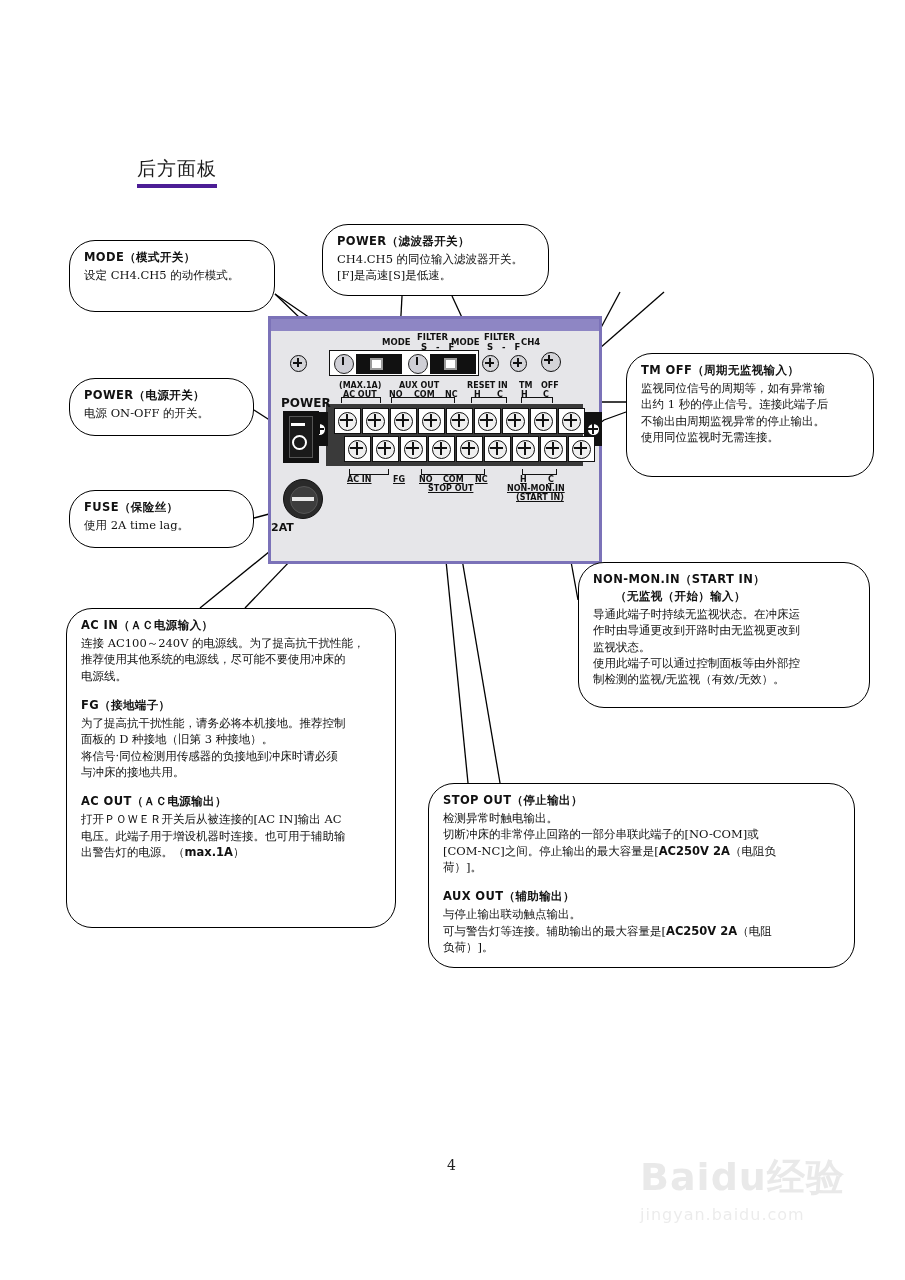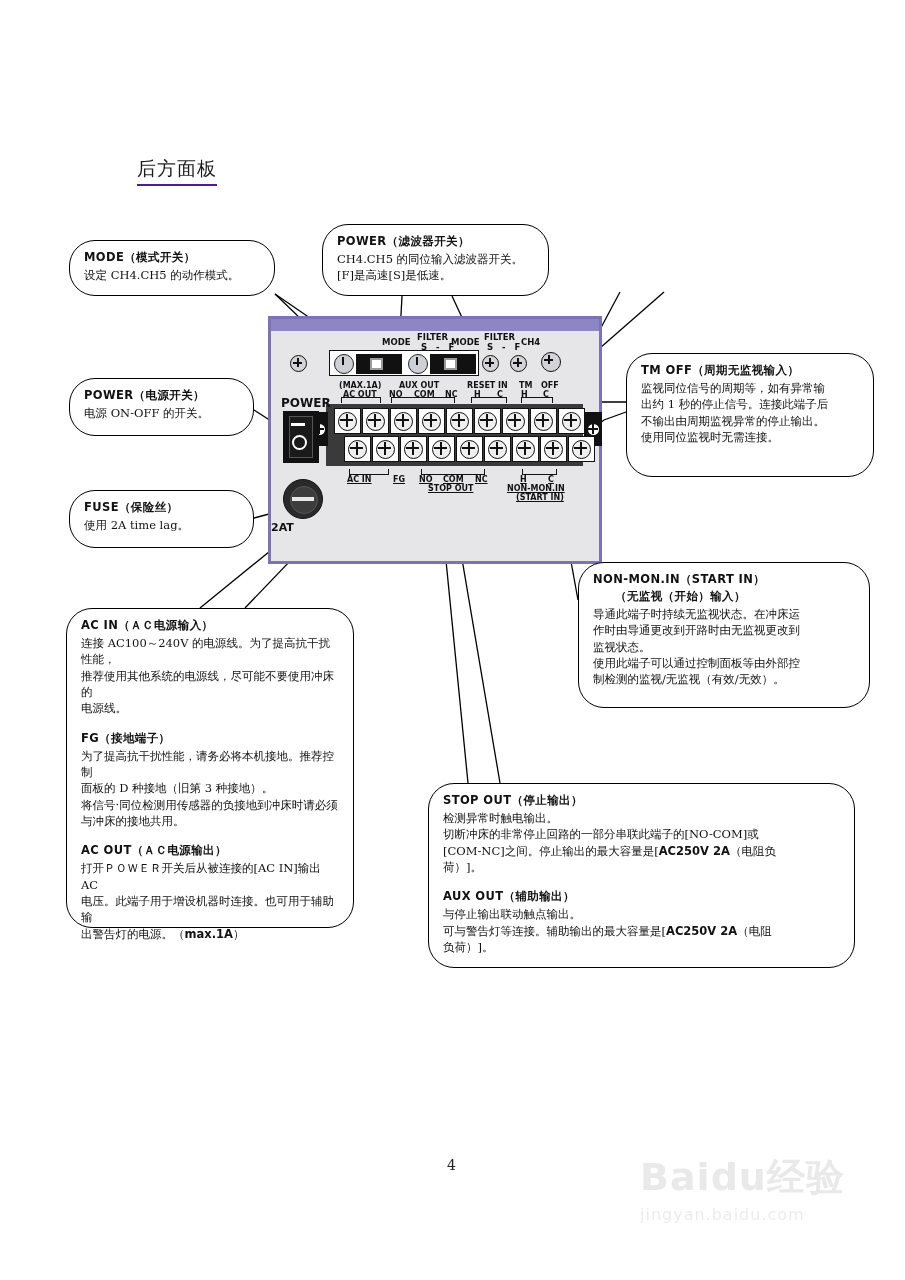--- a/index.html
+++ b/index.html
@@ -10,21 +10,21 @@
     color:#111;
     overflow:hidden;
   }
   .page{position:absolute;inset:0;}
 
   
   #page-title{
     position:absolute;left:137px;top:156px;
     font-size:19px;letter-spacing:1px;
     color:#1a1a1a;
-    border-bottom:2px solid #4c1d95;
+    border-bottom:4px solid #4c1d95;
     padding-bottom:2px;
     font-family:"DejaVu Sans",sans-serif;
   }
 
   
   .callout{
     position:absolute;
     border:1.6px solid #000;
     border-radius:26px;
     background:#fff;
@@ -43,28 +43,28 @@
   .callout .hd.sub{margin-left:22px;}
   .callout .bd{
     font-size:11.5px;
     line-height:1.42;
     font-family:"DejaVu Serif",serif;
     color:#111;
   }
   .callout .b{font-weight:bold;font-family:"DejaVu Sans",sans-serif;}
 
   
-  #co-mode   {left:69px; top:240px; width:206px;height:56px;}
+  #co-mode   {left:69px; top:240px; width:206px;height:72px;}
   #co-filter {left:322px;top:224px; width:227px;height:72px;}
   #co-unit   {left:574px;top:214px; width:297px;height:78px;}
   #co-power  {left:69px; top:378px; width:185px;height:58px;}
   #co-tmoff  {left:626px;top:353px; width:248px;height:124px;}
   #co-fuse   {left:69px; top:490px; width:185px;height:58px;}
   #co-nonmon {left:578px;top:562px; width:292px;height:146px;}
-  #co-acin   {left:66px; top:608px; width:288px;height:320px;}
+  #co-acin   {left:66px; top:608px; width:330px;height:320px;}
   #co-stop   {left:428px;top:783px; width:427px;height:185px;}
 
   
   svg#leaders{position:absolute;left:0;top:0;width:905px;height:1280px;z-index:4;}
   svg#leaders line,svg#leaders polyline{stroke:#000;stroke-width:1.3;fill:none;}
 
   
   #device{
     position:absolute;left:268px;top:316px;width:334px;height:248px;
     background:#e6e6e9;

